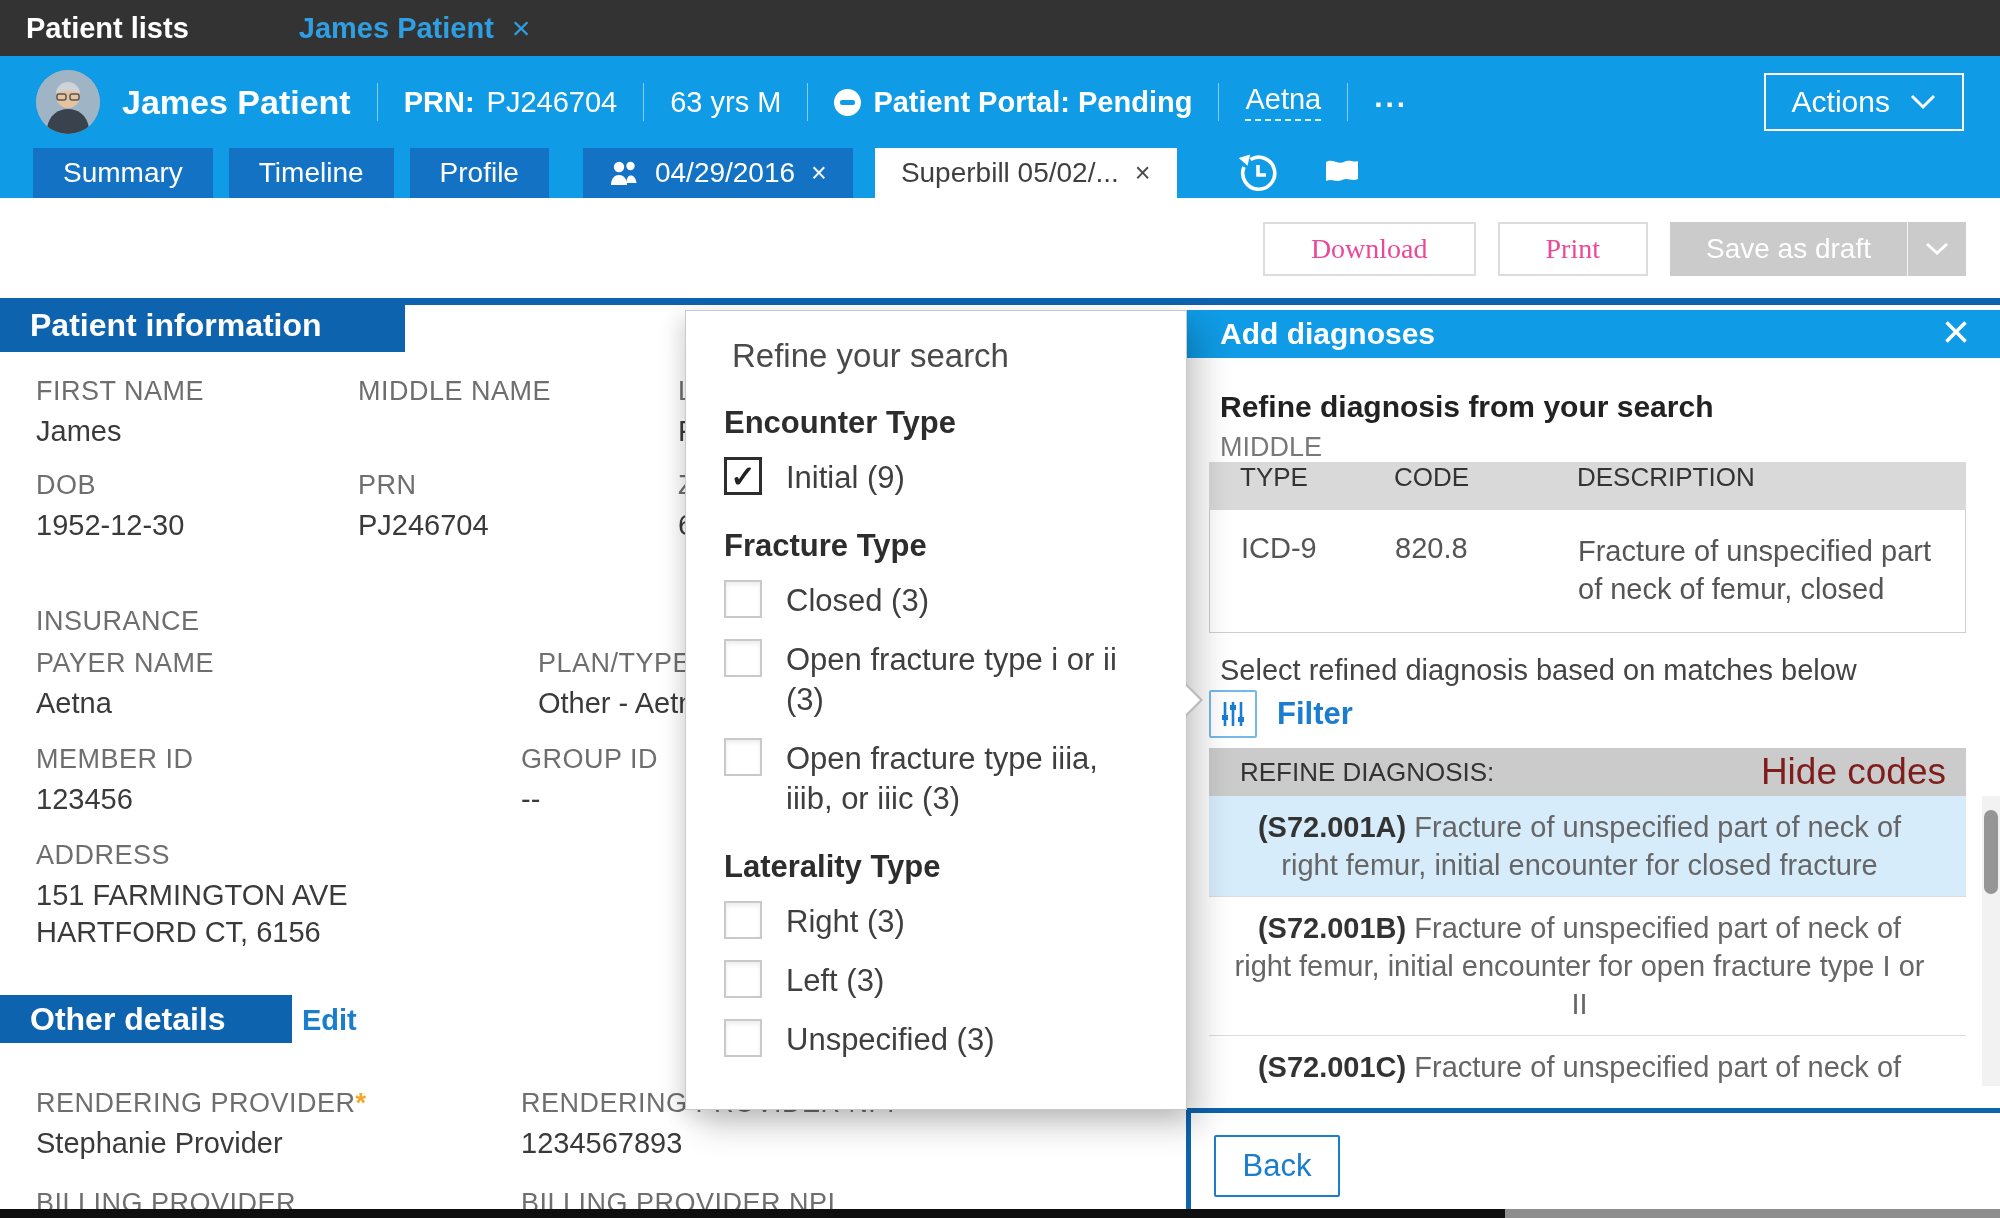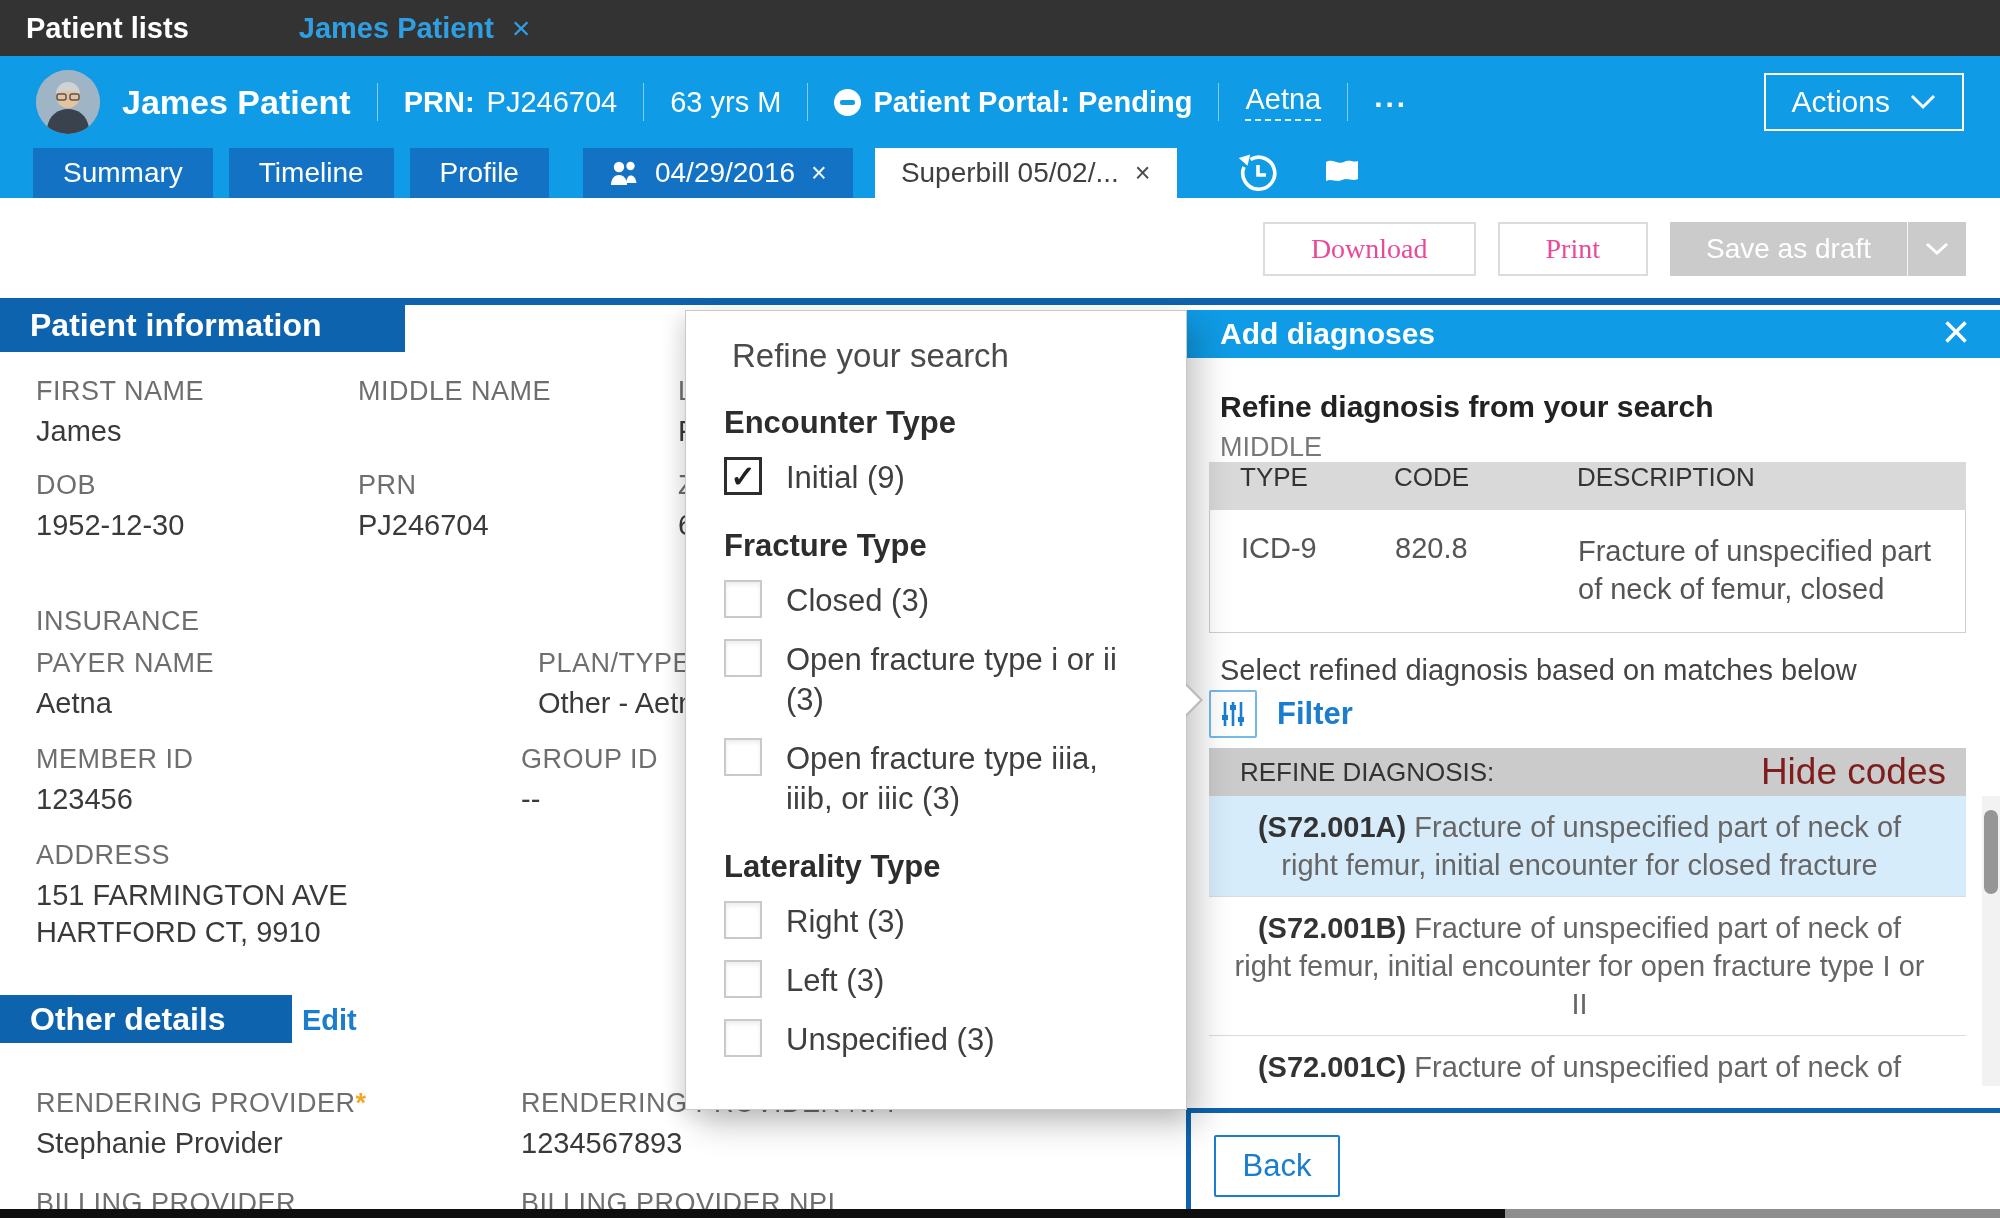--- a/index.html
+++ b/index.html
@@ -270,21 +270,21 @@
     <div class="flabel">MEMBER ID</div>
     <div class="fvalue">123456</div>
   </div>
   <div class="field" style="left:521px;top:744px;">
     <div class="flabel">GROUP ID</div>
     <div class="fvalue">--</div>
   </div>
   <div class="field" style="left:36px;top:840px;">
     <div class="flabel">ADDRESS</div>
     <div class="fvalue">151 FARMINGTON AVE</div>
-    <div class="fvalue" style="margin-top:4px;">HARTFORD CT, 9910</div>
+    <div class="fvalue" style="margin-top:4px;">HARTFORD CT, 6156</div>
   </div>
 
   <div class="secbar bar-od">
     <span>Other details</span>
   </div>
   <span class="editlink">Edit</span>
 
   <div class="field" style="left:36px;top:1088px;">
     <div class="flabel">
       <span>RENDERING PROVIDER</span><span class="req">*</span>

